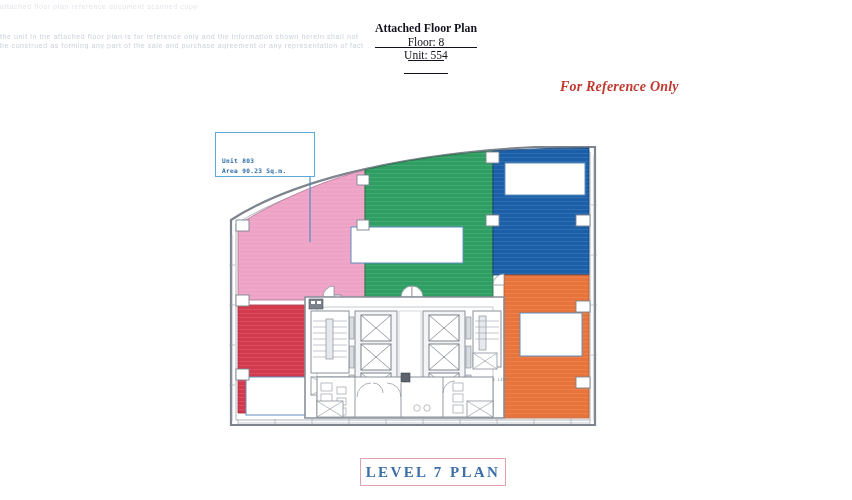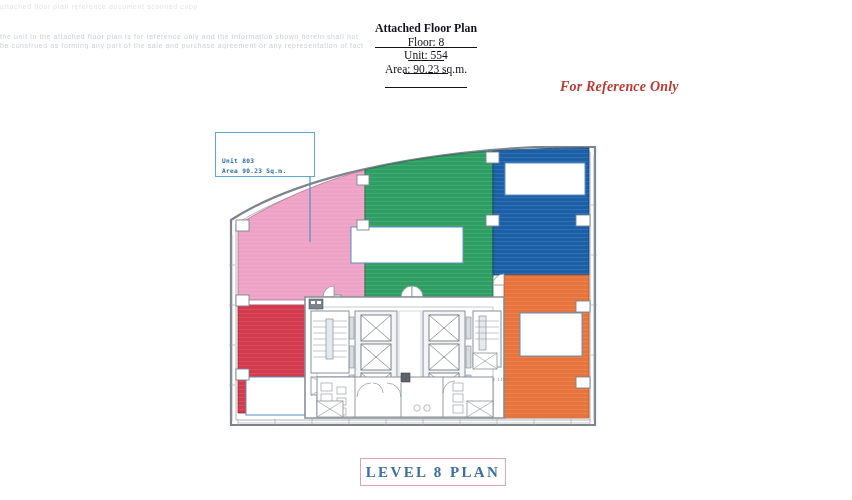--- a/index.html
+++ b/index.html
@@ -134,21 +134,20 @@
 <body>
 
 <div class="ghost-band ghost-3">attached floor plan reference document scanned copy</div>
 <div class="ghost-band ghost-1">the unit in the attached floor plan is for reference only and the information shown herein shall not</div>
 <div class="ghost-band ghost-2">be construed as forming any part of the sale and purchase agreement or any representation of fact</div>
 
 <div class="header">
   <div class="line title"><span>Attached Floor Plan</span></div>
   <div class="line"><span>Floor: 8</span></div>
   <div class="line"><span>Unit: 554</span></div>
-  <div class="line"><span>Area: 90.23 sq.m.</span></div>
 </div>
 
 <div class="ref-only">For Reference Only</div>
 
 <div class="plan-stage">
 
   <svg class="plan-svg" viewBox="0 0 410 315">
     <defs>
 
       <pattern id="scanlines" width="4" height="4" patternUnits="userSpaceOnUse">
@@ -403,14 +402,14 @@
     <line x1="105" y1="48" x2="105" y2="117" stroke="#4f8fc4" stroke-width="1.2"></line>
   </svg>
 
   <div class="callout">
     <div class="callout-text callout-unit">Unit 803</div>
     <div class="callout-text callout-area">Area 90.23 Sq.m.</div>
   </div>
 </div>
 
 <div class="level-label">
-  <span class="level-label-text">LEVEL  8  PLAN</span>
+  <span class="level-label-text">LEVEL  7  PLAN</span>
 </div>
 
 </body></html>

